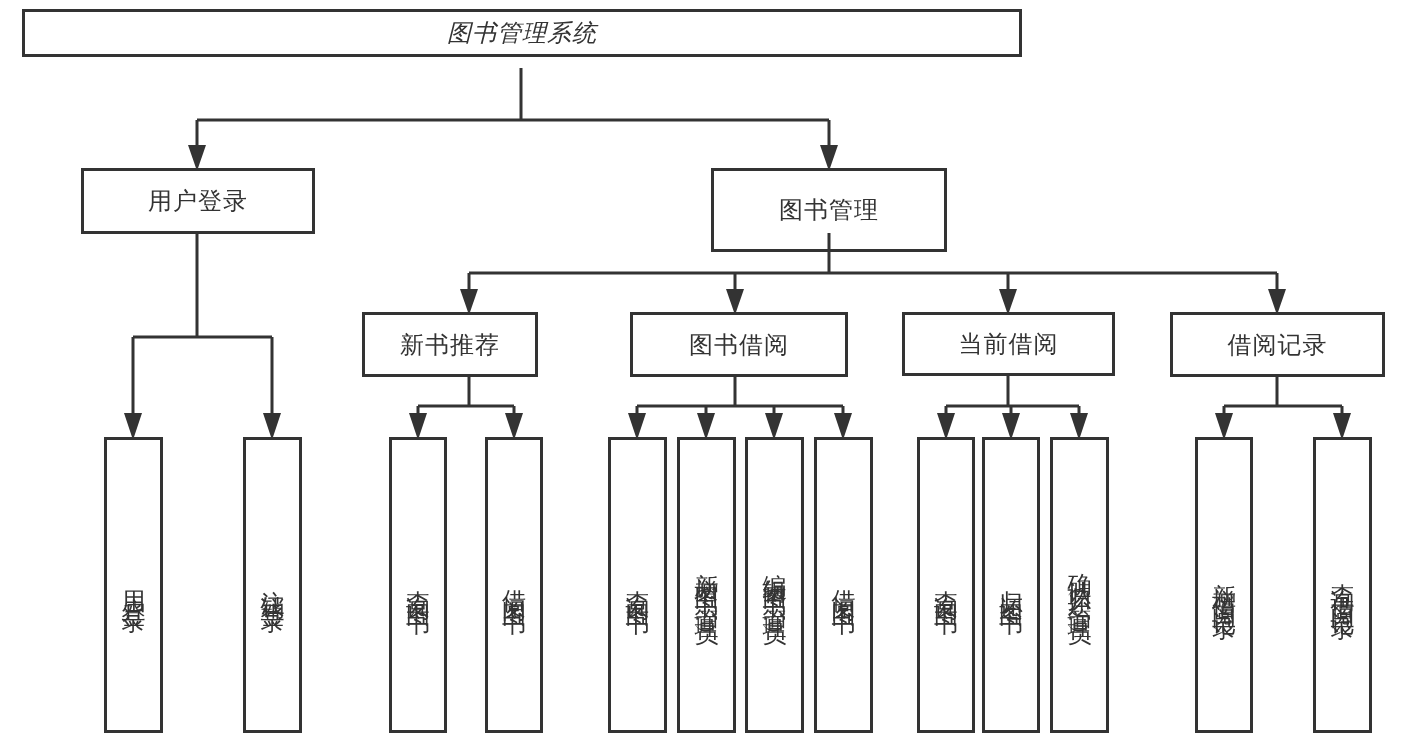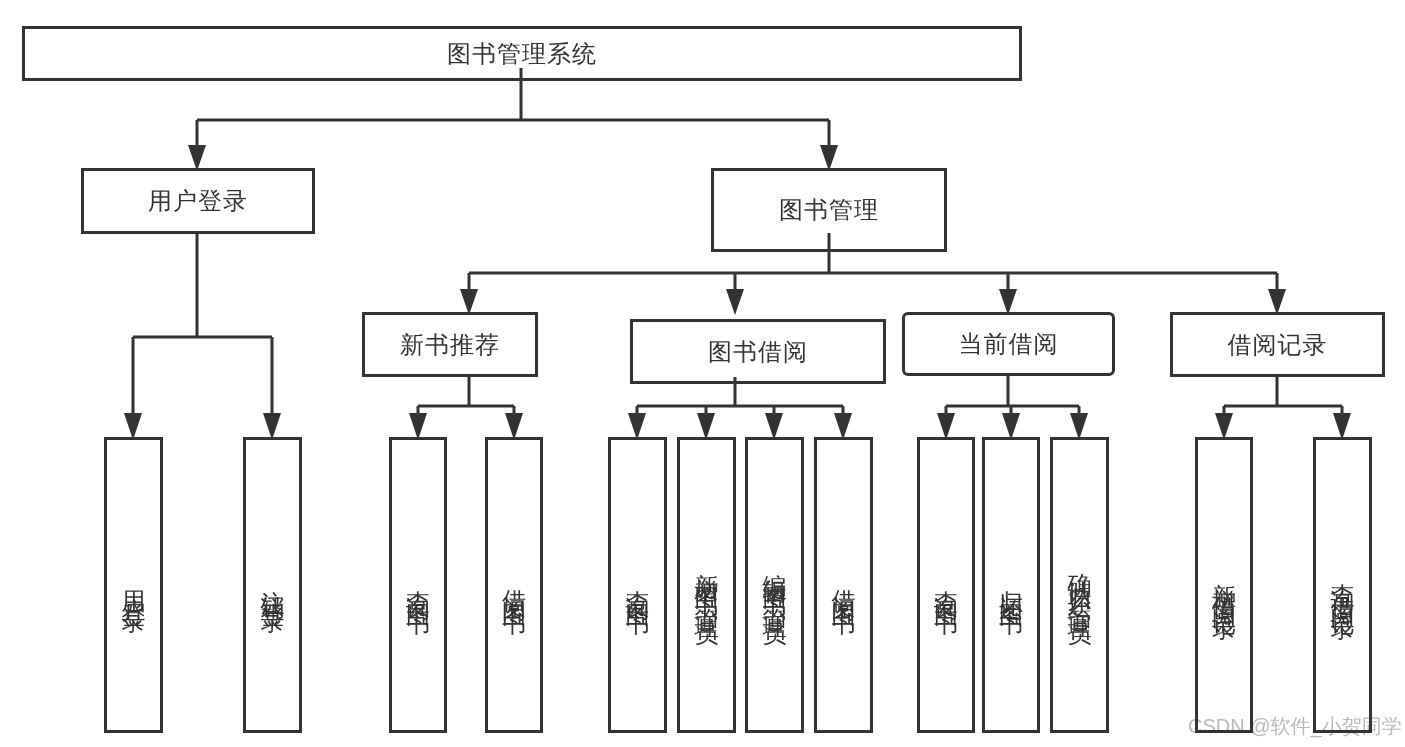--- a/index.html
+++ b/index.html
@@ -93,40 +93,39 @@
     <path d="M1008 376 V406 M946 406 H1079 M946 406 V416 M1011 406 V416 M1079 406 V416"></path>
     <polygon points="937,413 955,413 946,440"></polygon>
     <polygon points="1002,413 1020,413 1011,440"></polygon>
     <polygon points="1070,413 1088,413 1079,440"></polygon>
 
     <path d="M1277 377 V406 M1224 406 H1342 M1224 406 V416 M1342 406 V416"></path>
     <polygon points="1215,413 1233,413 1224,440"></polygon>
     <polygon points="1333,413 1351,413 1342,440"></polygon>
   </svg>
 
-  <div class="watermark">CSDN @软件_小贺同学</div>
 
-  <div class="hbox" style="left:22px; top:26px; width:1000px; height:55px;">
+  <div class="hbox" style="left:22px; top:9px; width:1000px; height:48px;font-style:italic;">
     <span>图书管理系统</span>
   </div>
 
   <div class="hbox" style="left:81px; top:168px; width:234px; height:66px;">
     <span>用户登录</span>
   </div>
   <div class="hbox" style="left:711px; top:168px; width:236px; height:84px;">
     <span>图书管理</span>
   </div>
 
   <div class="hbox" style="left:362px; top:312px; width:176px; height:65px;">
     <span>新书推荐</span>
   </div>
-  <div class="hbox" style="left:630px; top:312px; width:256px; height:65px;margin-top:7px;">
+  <div class="hbox" style="left:630px; top:312px; width:218px; height:65px;">
     <span>图书借阅</span>
   </div>
-  <div class="hbox" style="left:902px; top:312px; width:213px; height:64px;border-radius:6px;">
+  <div class="hbox" style="left:902px; top:312px; width:213px; height:64px;">
     <span>当前借阅</span>
   </div>
   <div class="hbox" style="left:1170px; top:312px; width:215px; height:65px;justify-content:center;">
     <span>借阅记录</span>
   </div>
 
   <div class="vbox" style="left:104px; width:59px;">
     <span class="vtext">用户登录</span>
   </div>
   <div class="vbox" style="left:243px; width:59px;">

